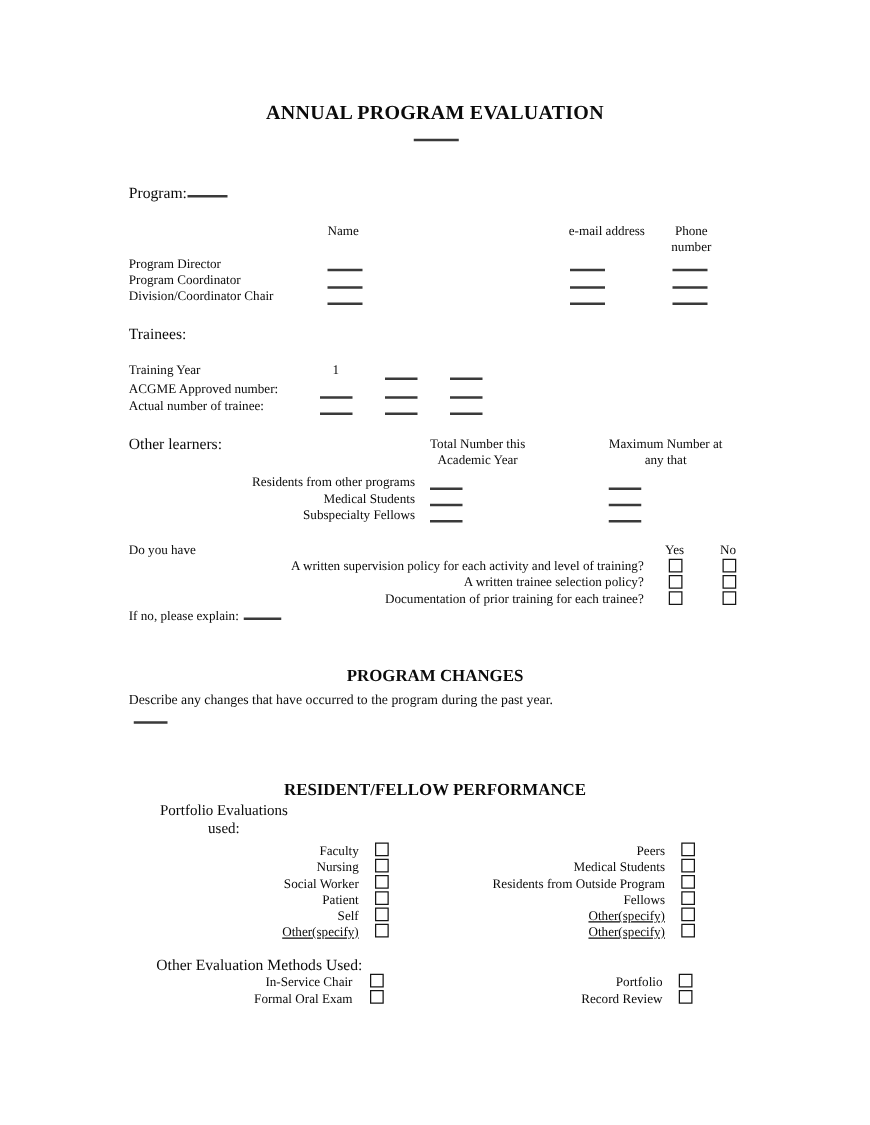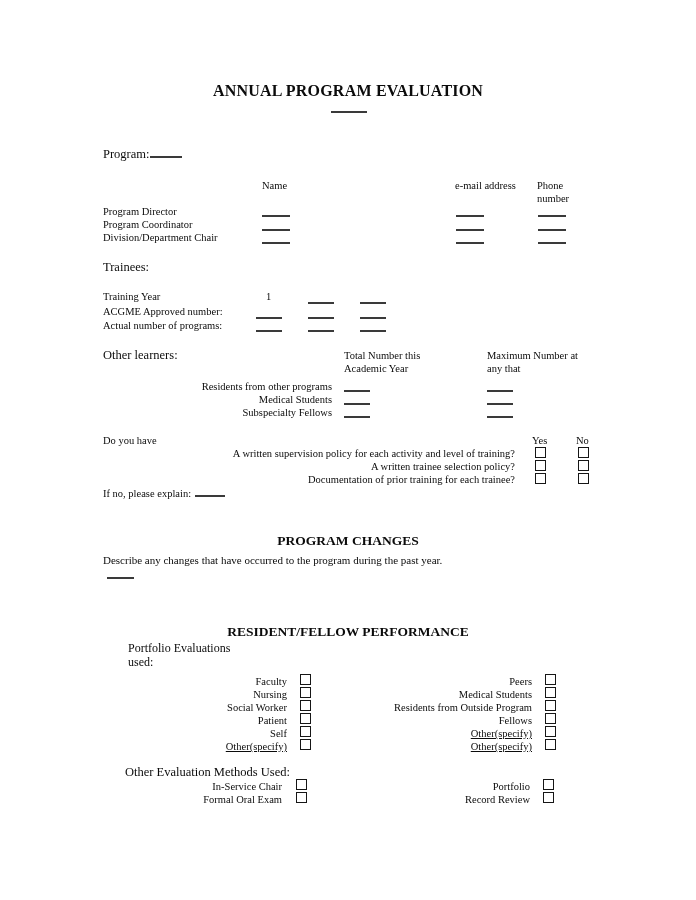--- a/index.html
+++ b/index.html
@@ -1,18 +1,18 @@
 <!DOCTYPE html>
 <html><head>
 <meta charset="utf-8">
 <style>
   html,body{margin:0;padding:0;background:#fff;}
   .page{position:relative;width:696px;height:851px;background:#ffffff;
         font-family:"Liberation Serif", serif;color:#0b0b0b;overflow:hidden;}
-  .ab{position:absolute;white-space:nowrap;}
+  .ab{position:absolute;white-space:nowrap;text-align:center;}
   .s{font-size:10.5px;line-height:13px;}
   .m{font-size:12.5px;line-height:15px;}
   .d{font-size:11px;line-height:14px;}
   .ttl{font-size:16px;font-weight:bold;letter-spacing:.2px;}
   .sec{font-size:13.5px;font-weight:bold;}
   .ctr{left:0;width:696px;text-align:center;}
   .ra{text-align:right;}
   .hr{position:absolute;height:2px;background:#3a3a3a;}
   .w26{width:26px}.w28{width:28px}
   .cb{position:absolute;width:9px;height:9px;border:1px solid #161616;background:#fff;}
@@ -39,21 +39,21 @@
   <div>
     <div class="ab s" style="left:262px;top:179px">Name</div>
     <div class="ab s" style="left:455px;top:179px">e-mail address</div>
     <div class="ab s twoline" style="left:537px;top:179px">
       <div>Phone</div>
       <div>number</div>
     </div>
 
     <div class="ab s" style="left:103px;top:205px">Program Director</div>
     <div class="ab s" style="left:103px;top:218px">Program Coordinator</div>
-    <div class="ab s" style="left:103px;top:231px">Division/Department Chair</div>
+    <div class="ab s" style="left:103px;top:231px">Division/Coordinator Chair</div>
 
     <div class="hr w28" style="left:262px;top:215px"></div>
     <div class="hr w28" style="left:262px;top:229px"></div>
     <div class="hr w28" style="left:262px;top:242px"></div>
     <div class="hr w28" style="left:456px;top:215px"></div>
     <div class="hr w28" style="left:456px;top:229px"></div>
     <div class="hr w28" style="left:456px;top:242px"></div>
     <div class="hr w28" style="left:538px;top:215px"></div>
     <div class="hr w28" style="left:538px;top:229px"></div>
     <div class="hr w28" style="left:538px;top:242px"></div>
@@ -65,21 +65,21 @@
     <div class="ab s" style="left:103px;top:290px">Training Year</div>
     <div class="ab s" style="left:266px;top:290px">1</div>
     <div class="hr w26" style="left:308px;top:302px"></div>
     <div class="hr w26" style="left:360px;top:302px"></div>
 
     <div class="ab s" style="left:103px;top:305px">ACGME Approved number:</div>
     <div class="hr w26" style="left:256px;top:317px"></div>
     <div class="hr w26" style="left:308px;top:317px"></div>
     <div class="hr w26" style="left:360px;top:317px"></div>
 
-    <div class="ab s" style="left:103px;top:319px">Actual number of programs:</div>
+    <div class="ab s" style="left:103px;top:319px">Actual number of trainee:</div>
     <div class="hr w26" style="left:256px;top:330px"></div>
     <div class="hr w26" style="left:308px;top:330px"></div>
     <div class="hr w26" style="left:360px;top:330px"></div>
   </div>
 
   <div>
     <div class="ab m" style="left:103px;top:348px">Other learners:</div>
     <div class="ab s twoline" style="left:344px;top:349px">
       <div>Total Number this</div>
       <div>Academic Year</div>

